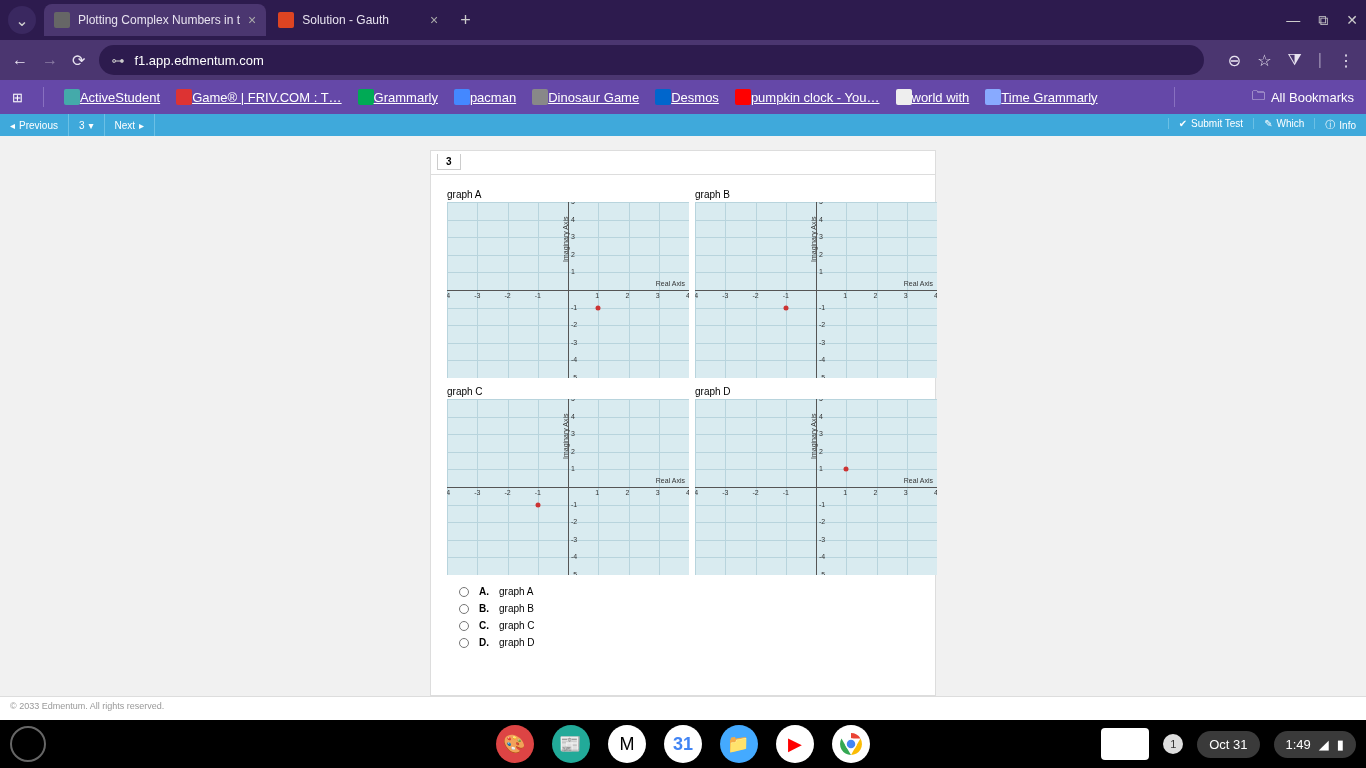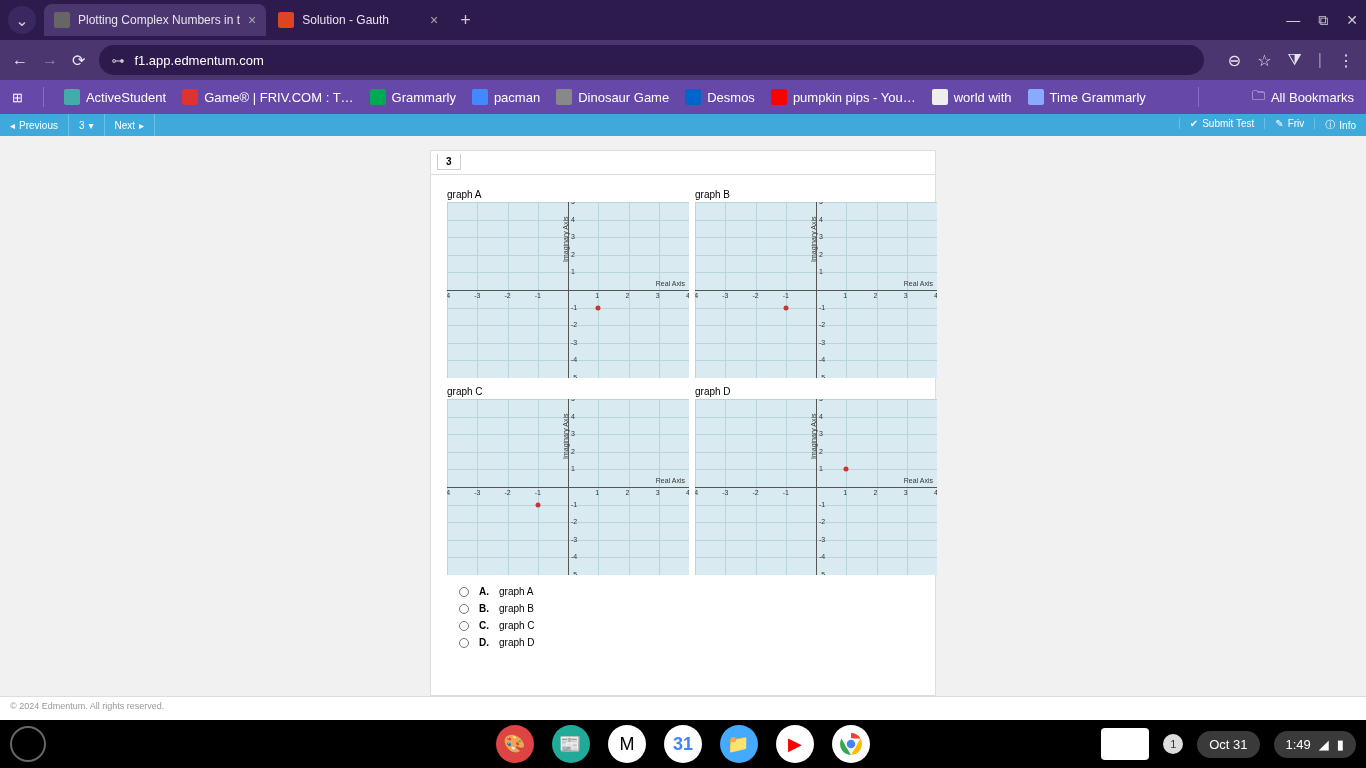--- a/index.html
+++ b/index.html
@@ -20,21 +20,21 @@
 .addr-bar { background:#4b3670; height:40px; display:flex; align-items:center; padding:0 12px; gap:14px; }
 .nav-icon { color:#e8e3f0; font-size:16px; }
 .url-box { flex:1; background:#2d1b4e; border-radius:20px; height:30px; display:flex; align-items:center; padding:0 12px; color:#ccc; font-size:13px; }
 .url-domain { color:#fff; }
 .url-path { color:#b8a8d8; white-space:nowrap; overflow:hidden; text-overflow:ellipsis; }
 .addr-icons { display:flex; gap:16px; color:#e8e3f0; margin-left:10px; }
 
 .bookmarks { background:#6548a8; height:34px; display:flex; align-items:center; padding:0 12px; gap:4px; color:#fff; font-size:13px; }
 .bm-apps { margin-right:8px; }
 .bm-sep { width:1px; height:20px; background:#8870c0; margin:0 8px; }
-.bm-item { display:flex; align-items:center; gap:6px; padding:4px 8px; white-space:nowrap; }
+.bm-item { display:flex; align-items:center; padding:4px 8px; white-space:nowrap;text-decoration:underline; }
 .bm-ico { width:16px; height:16px; border-radius:2px; flex-shrink:0; }
 .bm-all { margin-left:auto; display:flex; align-items:center; gap:6px; }
 
 
 .ed-bar { background:#3fa9db; height:22px; display:flex; align-items:center; color:#fff; font-size:10px; }
 .ed-btn { padding:0 10px; border-right:1px solid #6bc0e5; height:100%; display:flex; align-items:center; gap:4px; }
 .ed-title { padding:0 14px; flex:1; }
 .ed-right { margin-left:auto; display:flex; }
 
 
@@ -139,21 +139,21 @@
       <div class="bm-item">
         <span class="bm-ico" style="background:#888"></span>
         <span>Dinosaur Game</span>
       </div>
       <div class="bm-item">
         <span class="bm-ico" style="background:#06c"></span>
         <span>Desmos</span>
       </div>
       <div class="bm-item">
         <span class="bm-ico" style="background:#f00"></span>
-        <span>pumpkin pips - You…</span>
+        <span>pumpkin clock - You…</span>
       </div>
       <div class="bm-item">
         <span class="bm-ico" style="background:#eee"></span>
         <span>world with</span>
       </div>
       <div class="bm-item">
         <span class="bm-ico" style="background:#8af"></span>
         <span>Time Grammarly</span>
       </div>
     </div>
@@ -177,21 +177,21 @@
     <span>Next</span>
     <span>▸</span>
   </div>
   <div class="ed-right">
     <div class="ed-btn" style="border-left:1px solid #6bc0e5">
       <span>✔</span>
       <span>Submit Test</span>
     </div>
     <div class="ed-btn">
       <span>✎</span>
-      <span>Friv</span>
+      <span>Which</span>
     </div>
     <div class="ed-btn" style="border-right:none">
       <span>ⓘ</span>
       <span>Info</span>
     </div>
   </div>
 </div>
 
 <div class="content-area">
   <div class="card">
@@ -405,21 +405,21 @@
             <input type="radio" name="ans" style="">
             <b>D.</b>
             <span>graph D</span>
           </div>
         </div>
 
     </div>
   </div>
 </div>
 
-<div class="footer">© 2024 Edmentum. All rights reserved.</div>
+<div class="footer">© 2033 Edmentum. All rights reserved.</div>
 
 <div class="taskbar">
   <div class="launcher"></div>
   <div class="tb-center">
     <div class="tb-app" style="background:#d44">🎨</div>
     <div class="tb-app" style="background:#2a9">📰</div>
     <div class="tb-app">M</div>
     <div class="tb-app" style="color:#4285f4;font-weight:bold">31</div>
     <div class="tb-app" style="background:#4af">📁</div>
     <div class="tb-app" style="color:#f00">▶</div>

